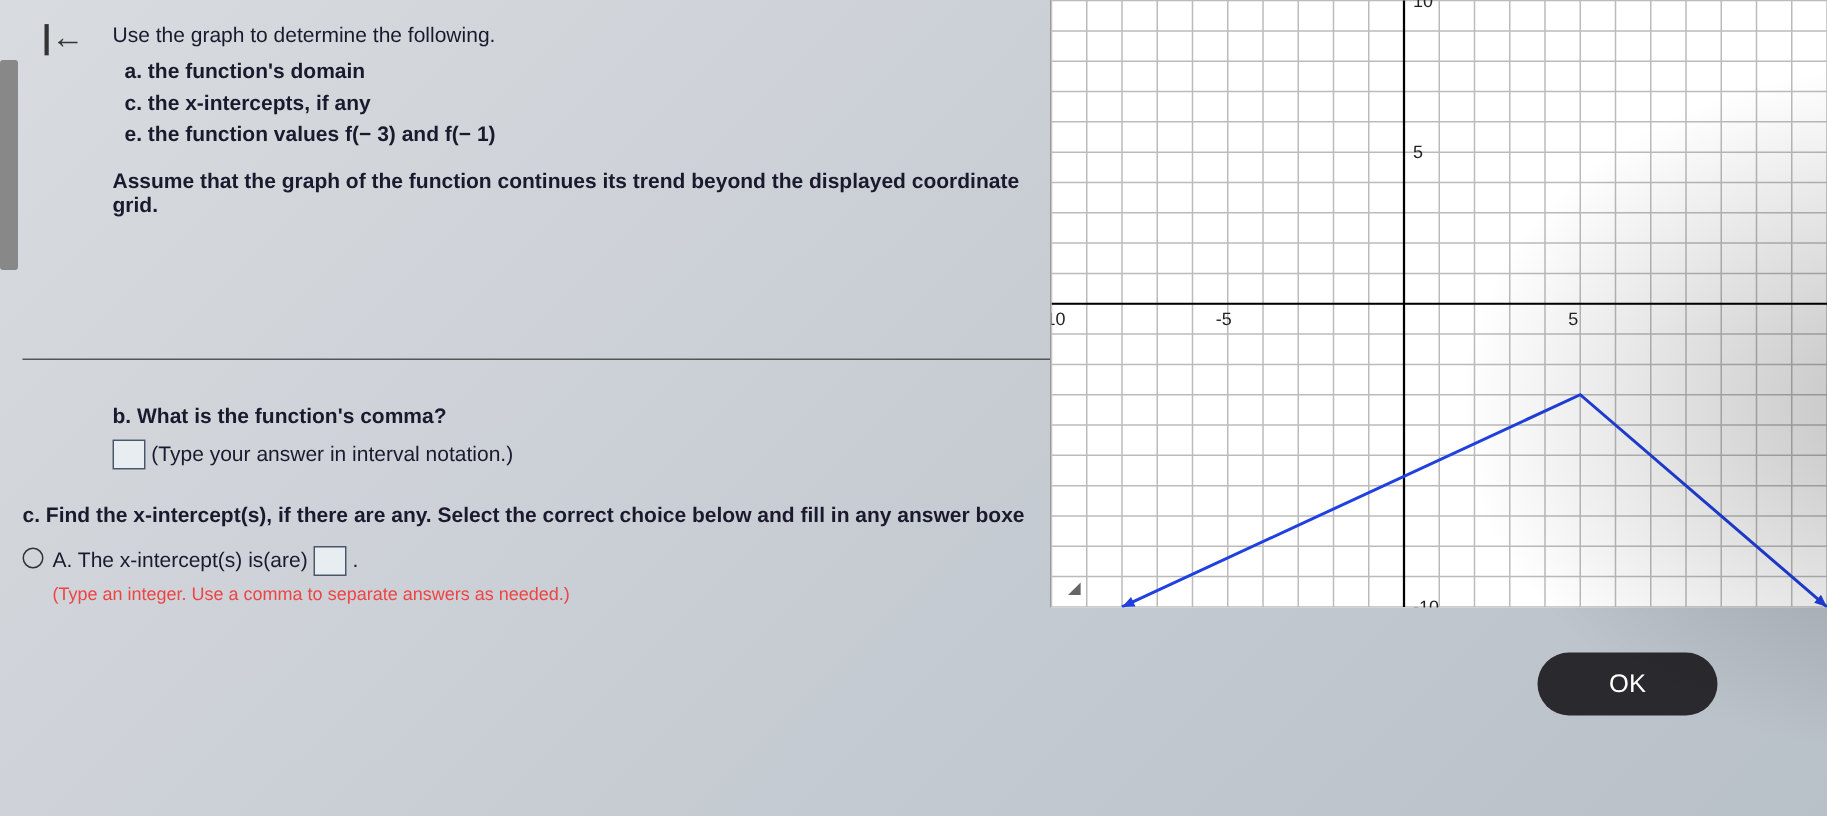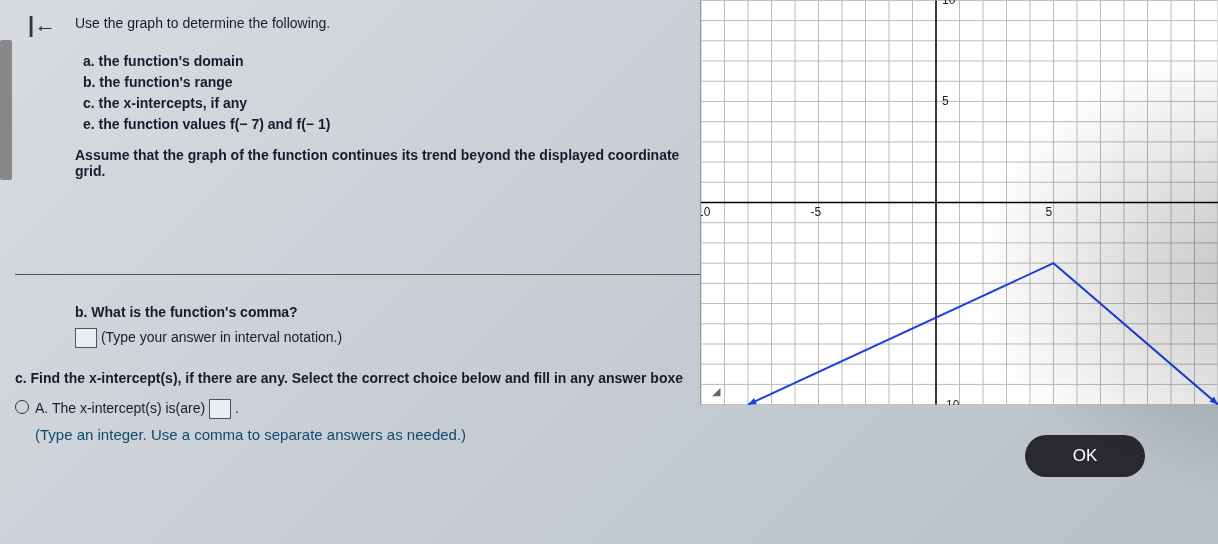--- a/index.html
+++ b/index.html
@@ -36,21 +36,21 @@
       top: 40px;
       width: 12px;
       height: 140px;
       background: #888;
       border-radius: 2px;
     }
     .question-block {
       margin-left: 60px;
       margin-top: 5px;
     }
-    .intro { margin-bottom: 20px; }
+    .intro { margin-bottom: 6px; }
     .sub-list { margin-left: 8px; margin-bottom: 12px; line-height: 1.5; }
     .sub-list div { font-weight: bold; }
     .assume { margin-bottom: 0; font-weight: bold; }
     .hr-line {
       border: none;
       border-top: 1px solid #555;
       margin: 95px 0 25px -60px;
       width: 700px;
     }
     .part { margin-left: 0; margin-bottom: 16px; line-height: 1.8; }
@@ -71,21 +71,21 @@
       background: #e8edf2;
       vertical-align: middle;
     }
     .hint { font-style: normal; }
     .radio-row { display: flex; align-items: flex-start; gap: 6px; margin-top: 6px; }
     .radio-circle {
       width: 14px; height: 14px; border: 1px solid #333; border-radius: 50%;
       margin-top: 4px; flex-shrink: 0;
     }
     .radio-content { display: flex; flex-direction: column; }
-    .small-hint { font-size: 15px; color: #0c4a6e; }
+    .small-hint { font-size: 12px; color: #ef4444; }
 
     .graph-panel {
       position: absolute;
       left: 700px;
       top: 0;
       width: 518px;
       height: 405px;
       background: #fff;
       border-left: 1px solid #999;
     }
@@ -127,23 +127,22 @@
 <body>
 
 <div class="left-panel">
   <div class="back-icon">|←</div>
   <div class="scrollbar"></div>
 
   <div class="question-block">
     <div class="intro">Use the graph to determine the following.</div>
     <div class="sub-list">
       <div>a. the function's domain</div>
-      <div>b. the function's range</div>
       <div>c. the x-intercepts, if any</div>
-      <div>e. the function values f(− 7) and f(− 1)</div>
+      <div>e. the function values f(− 3) and f(− 1)</div>
     </div>
     <div class="assume">Assume that the graph of the function continues its trend beyond the displayed coordinate grid.</div>
 
     <hr class="hr-line">
 
 
     <div class="part">
       <span class="part-label">b. What is the function's comma?</span><br>
       <span class="empty-box"></span>
       <span class="hint">(Type your answer in interval notation.)</span>

